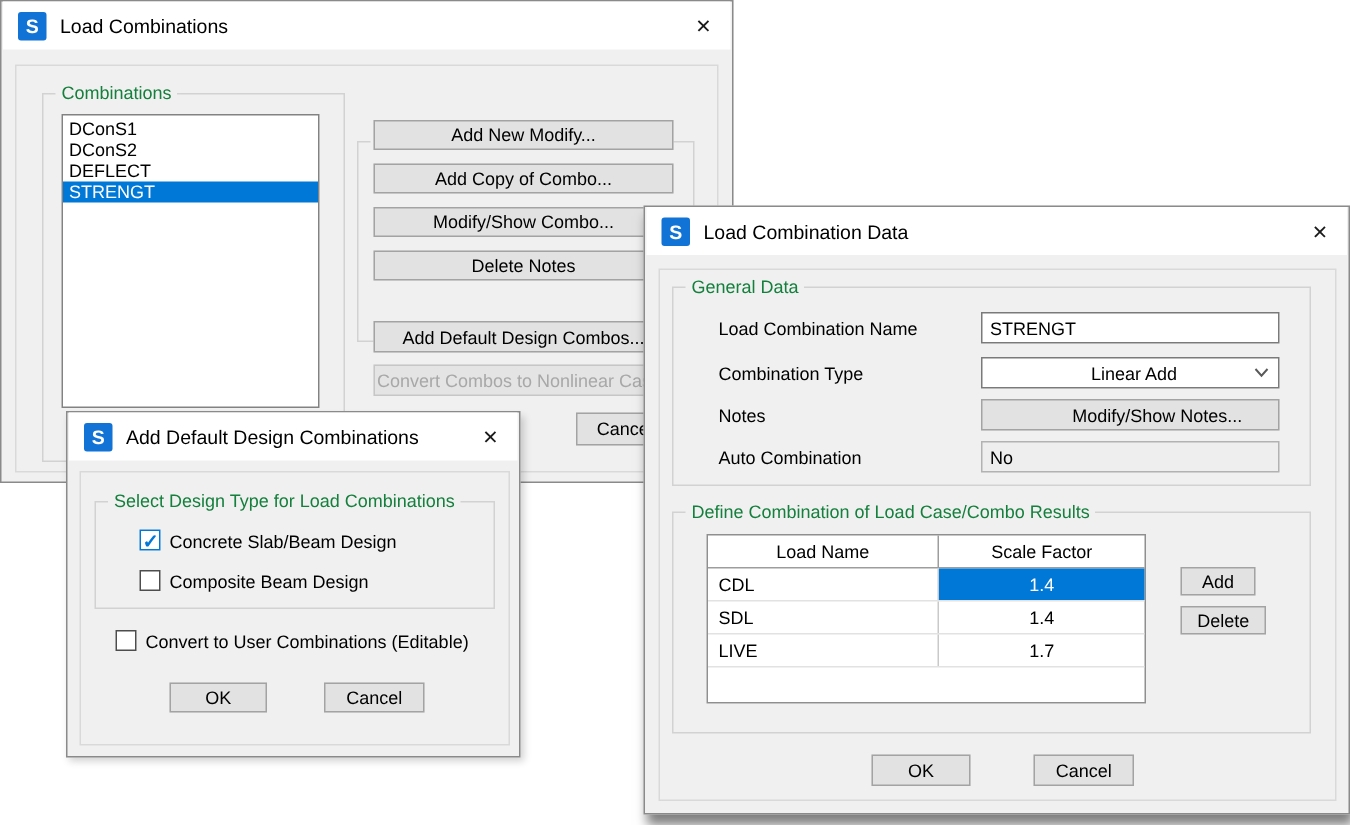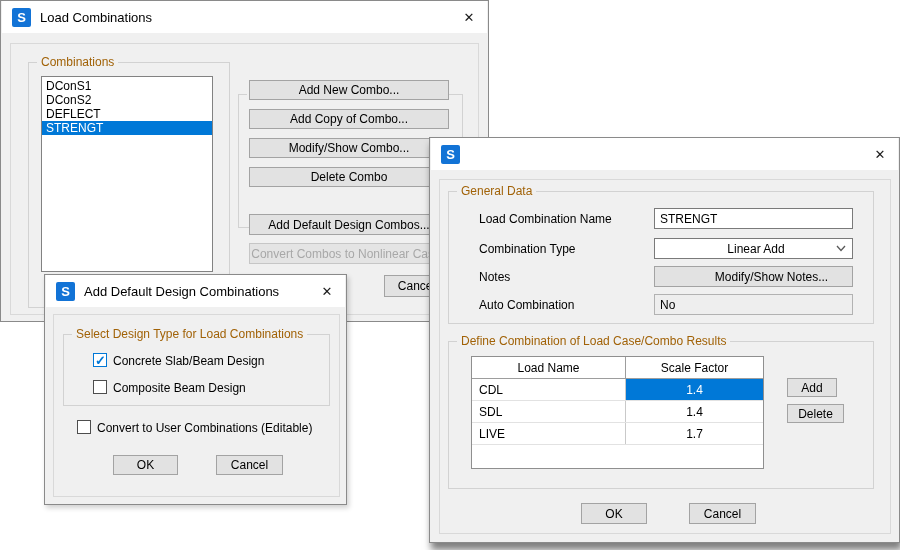--- a/index.html
+++ b/index.html
@@ -22,21 +22,21 @@
   .title-text { margin-left:9px; font-size:13px; color:#000; white-space:nowrap; }
   .close-btn {
     position:absolute; right:9px; top:7px; width:20px; height:19px;
     display:flex; align-items:center; justify-content:center;
     font-size:13px; color:#1a1a1a; cursor:default;
   }
   .inner-panel { position:absolute; border:1px solid #d9d9d9; }
   .group { position:absolute; border:1px solid #d2d2d2; }
   .group-label {
     position:absolute; top:-8px; left:8px; background:#f0f0f0;
-    padding:0 4px; color:#a16207; white-space:nowrap;
+    padding:0 4px; color:#15803d; white-space:nowrap;
   }
   .btn {
     position:absolute; background:#e2e2e2; border:1px solid #a3a3a3;
     display:flex; align-items:center; justify-content:center;
     font-size:12px; color:#000; white-space:nowrap; overflow:hidden;
   }
   .btn.disabled { background:#e4e4e4; color:#a8a8a8; border-color:#c6c6c6; }
   .label { position:absolute; white-space:nowrap; }
   .listbox {
     position:absolute; background:#fff; border:1px solid #828282;
@@ -103,34 +103,35 @@
       <div class="list-item">DConS1</div>
       <div class="list-item">DConS2</div>
       <div class="list-item">DEFLECT</div>
       <div class="list-item selected">STRENGT</div>
     </div>
 
     <div class="group" style="left:237px; top:61px; width:225px; height:134px;margin-top:32px;">
       <span class="group-label">Click to:</span>
     </div>
 
-    <div class="btn" style="left:248px; top:79px; width:200px; height:20px;">Add New Combo...</div>
+    <div class="btn" style="left:248px; top:79px; width:200px; height:20px;">Add New Modify...</div>
     <div class="btn" style="left:248px; top:108px; width:200px; height:20px;">Add Copy of Combo...</div>
     <div class="btn" style="left:248px; top:137px; width:200px; height:20px;">Modify/Show Combo...</div>
-    <div class="btn" style="left:248px; top:166px; width:200px; height:20px;">Delete Combo</div>
+    <div class="btn" style="left:248px; top:166px; width:200px; height:20px;">Delete Notes</div>
 
     <div class="btn" style="left:248px; top:213px; width:200px; height:21px;">Add Default Design Combos...</div>
     <div class="btn disabled" style="left:248px; top:242px; width:200px; height:21px;">Convert Combos to Nonlinear Cases</div>
 
     <div class="btn" style="left:383px; top:274px; width:65px; height:22px;">Cancel</div>
   </div>
 
   <div class="dialog" id="dlg-data">
     <div class="titlebar">
       <div class="app-icon">S</div>
+      <div class="title-text">Load Combination Data</div>
     </div>
     <div class="close-btn">✕</div>
 
     <div class="inner-panel" style="left:9px; top:41px; width:452px; height:355px;"></div>
 
     <div class="group" style="left:18px; top:53px; width:426px; height:133px;">
       <span class="group-label">General Data</span>
     </div>
 
     <div class="label" style="left:49px; top:74px;">Load Combination Name</div>

